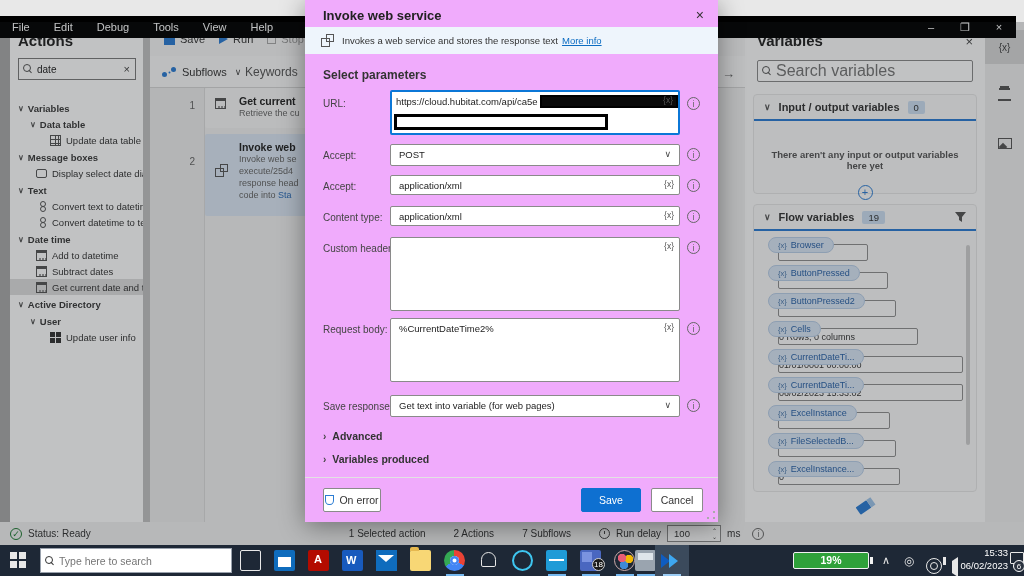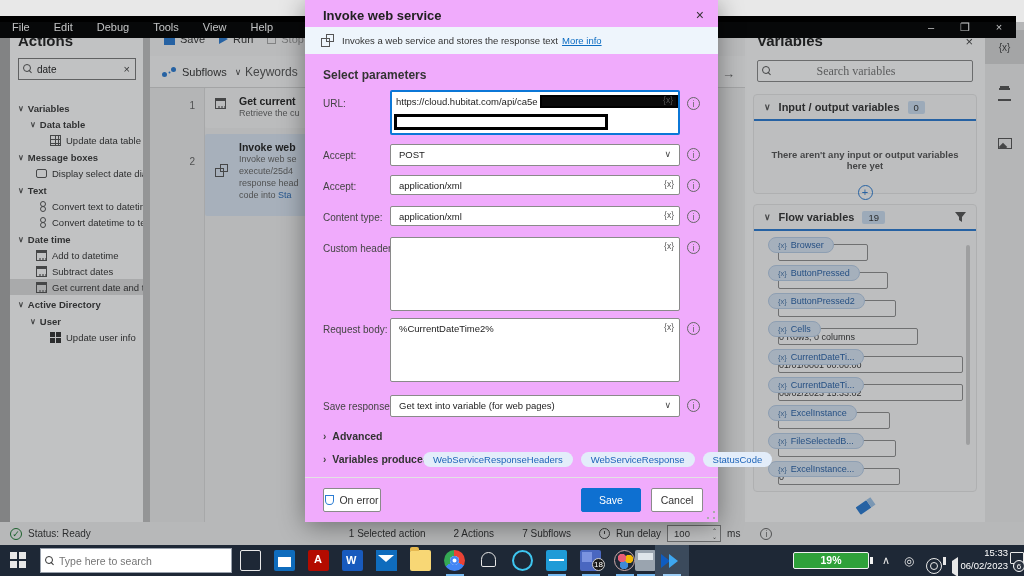--- a/index.html
+++ b/index.html
@@ -82,21 +82,21 @@
   .ic-webinvoke { width:13px; height:13px; position:relative; }
   .ic-webinvoke::before { content:""; position:absolute; left:0; top:4px; width:7px; height:7px; border:1.3px solid #555; }
   .ic-webinvoke::after { content:""; position:absolute; right:0; top:0; width:6px; height:6px; border:1.3px solid #555; }
   .arrowR { position:absolute; left:572px; top:-22px; font-size:13px; color:#666; }
 
   
   .vars { left:745px; top:22px; width:240px; height:500px; background:#fdfdfd; z-index:1; }
   .vars h1 { font-size:15px; color:#222; padding:10px 0 0 12px; font-weight:bold; }
   .vclose { position:absolute; right:12px; top:12px; font-size:13px; color:#444; }
   .vsearch { position:absolute; left:12px; top:38px; width:216px; height:22px; border:1px solid #8a8a8a; border-radius:2px; background:#fff; display:flex; align-items:center; }
-  .vsearch input { border:0; outline:0; width:160px; font-size:12px; font-family:Liberation Serif, serif; color:#777;text-align:center; }
+  .vsearch input { border:0; outline:0; width:160px; font-size:16px; font-family:Liberation Sans, sans-serif; color:#777; }
   .vbox-sec { position:absolute; left:8px; width:224px; background:#fafafa; border:1px solid #e7e7e7; border-radius:4px; }
   .sechead { display:flex; align-items:center; height:26px; border-bottom:2px solid #2b7cd3; font-size:11px; font-weight:bold; color:#333; }
   .sechead .chev { font-size:9px; color:#555; margin:0 8px 0 10px; }
   .badge { background:#ccdff2; color:#333; font-size:9.5px; font-weight:normal; padding:1px 6px; margin-left:8px; border-radius:2px; }
   .funnel { margin-left:auto; margin-right:10px; width:11px; height:10px; }
   .emptytxt { text-align:center; font-size:9.5px; font-weight:bold; color:#555; padding:28px 14px 0 14px; }
   .pluscirc { width:15px; height:15px; border:1.4px solid #2b7cd3; border-radius:50%; color:#2b7cd3; font-size:11px; line-height:13px; text-align:center; margin:14px auto 0 auto; }
   .vrow { position:absolute; left:14px; height:24px; }
   .vpill { position:absolute; left:0; top:0; z-index:2; background:#d9e6f6; border:1px solid #b9cfe8; border-radius:9px; color:#2b64a8; font-size:9px; padding:2px 9px; white-space:nowrap; }
   .vpill .vx { font-size:7.5px; margin-right:4px; color:#4a79ab; }
@@ -430,21 +430,21 @@
   <span class="sbitem">Status: Ready</span>
   <span class="sbitem" style="margin-left:230px">1 Selected action</span>
   <span class="sbitem">2 Actions</span>
   <span class="sbitem">7 Subflows</span>
   <span class="clockic"></span>
   <span class="sbitem" style="margin-right:6px">Run delay</span>
   <span class="spin">
     <span class="num">100</span>
     <span class="arr">⌃<br>⌄</span>
   </span>
-  <span class="sbitem" style="margin-right:20px">ms</span>
+  <span class="sbitem" style="margin-right:12px">ms</span>
   <span class="infoc">i</span>
 </div>
 
 <div class="abs dialog">
   <div class="dtitle">Invoke web service</div>
   <span class="dclose">×</span>
   <div class="dinfo">
     <span class="ic-webinvoke"></span>
     <span>Invokes a web service and stores the response text</span>
     <a href="#">More info</a>
@@ -505,25 +505,20 @@
   <span class="finfo" style="top:399px">i</span>
 
   <div class="dlabel-b" style="top:430px">
     <span class="chevsm">›</span>
     <span>Advanced</span>
   </div>
 
   <div class="dlabel-b" style="top:453px">
     <span class="chevsm">›</span>
     <span>Variables produced</span>
-  </div>
-  <div class="pillrow" style="left:118px;top:452px">
-    <span class="ppill">WebServiceResponseHeaders</span>
-    <span class="ppill">WebServiceResponse</span>
-    <span class="ppill">StatusCode</span>
   </div>
 
   <div class="dfootdiv"></div>
   <div class="btn btn-onerror">
     <span class="shield"></span>
     <span>On error</span>
   </div>
   <div class="btn btn-save">Save</div>
   <div class="btn btn-cancel">Cancel</div>
   <div class="grip"></div>

